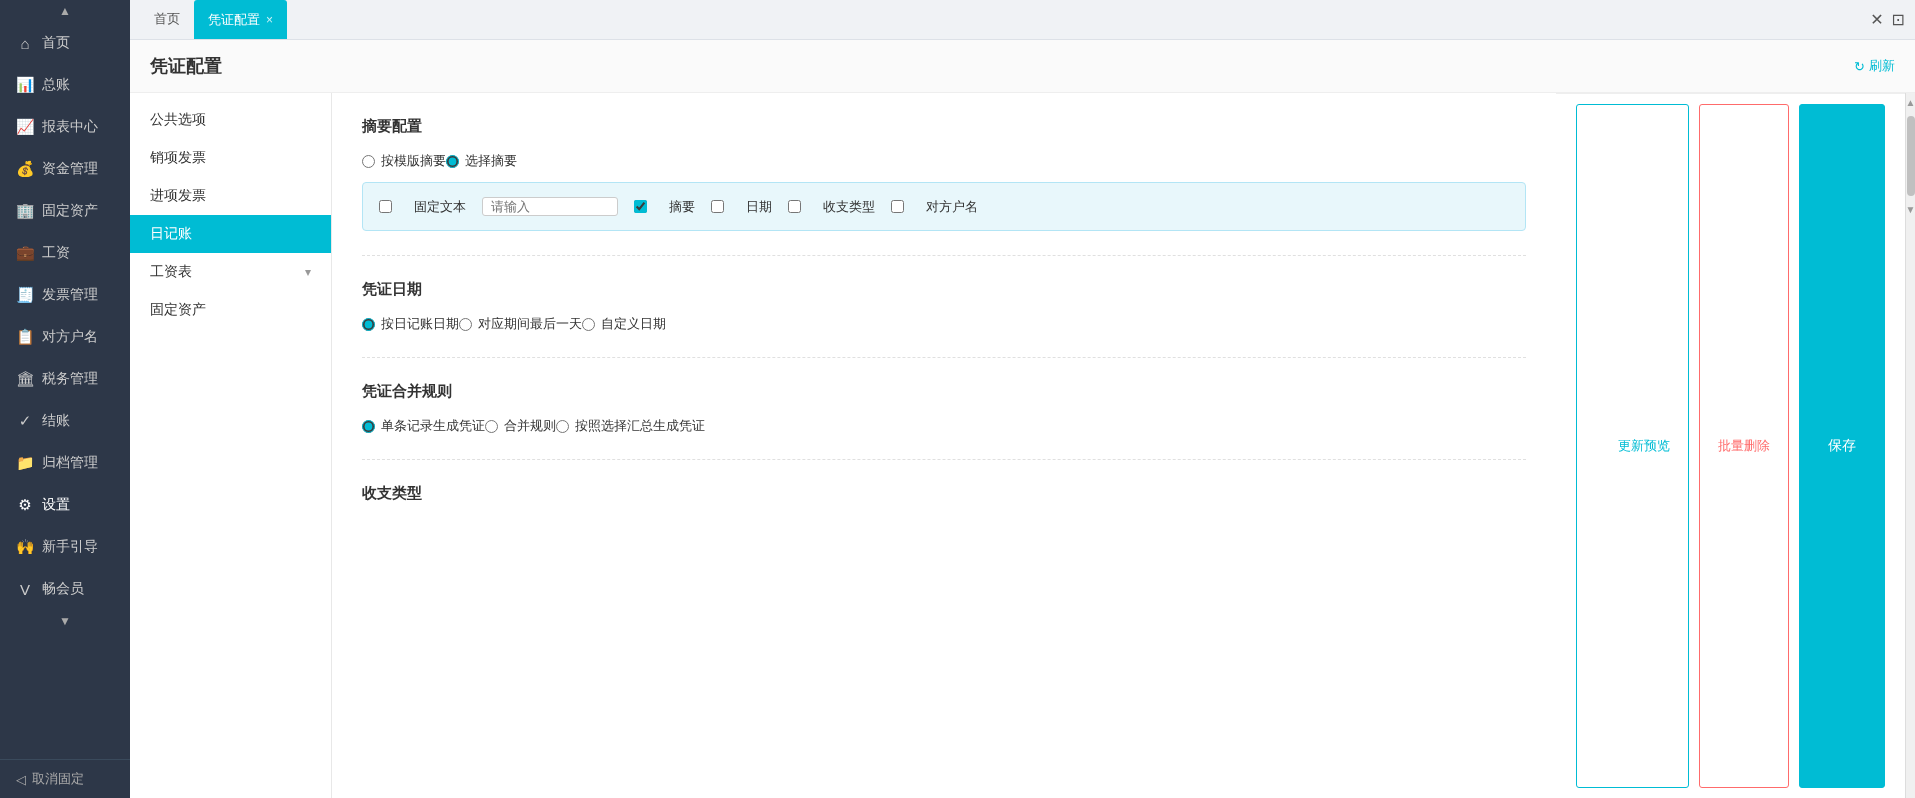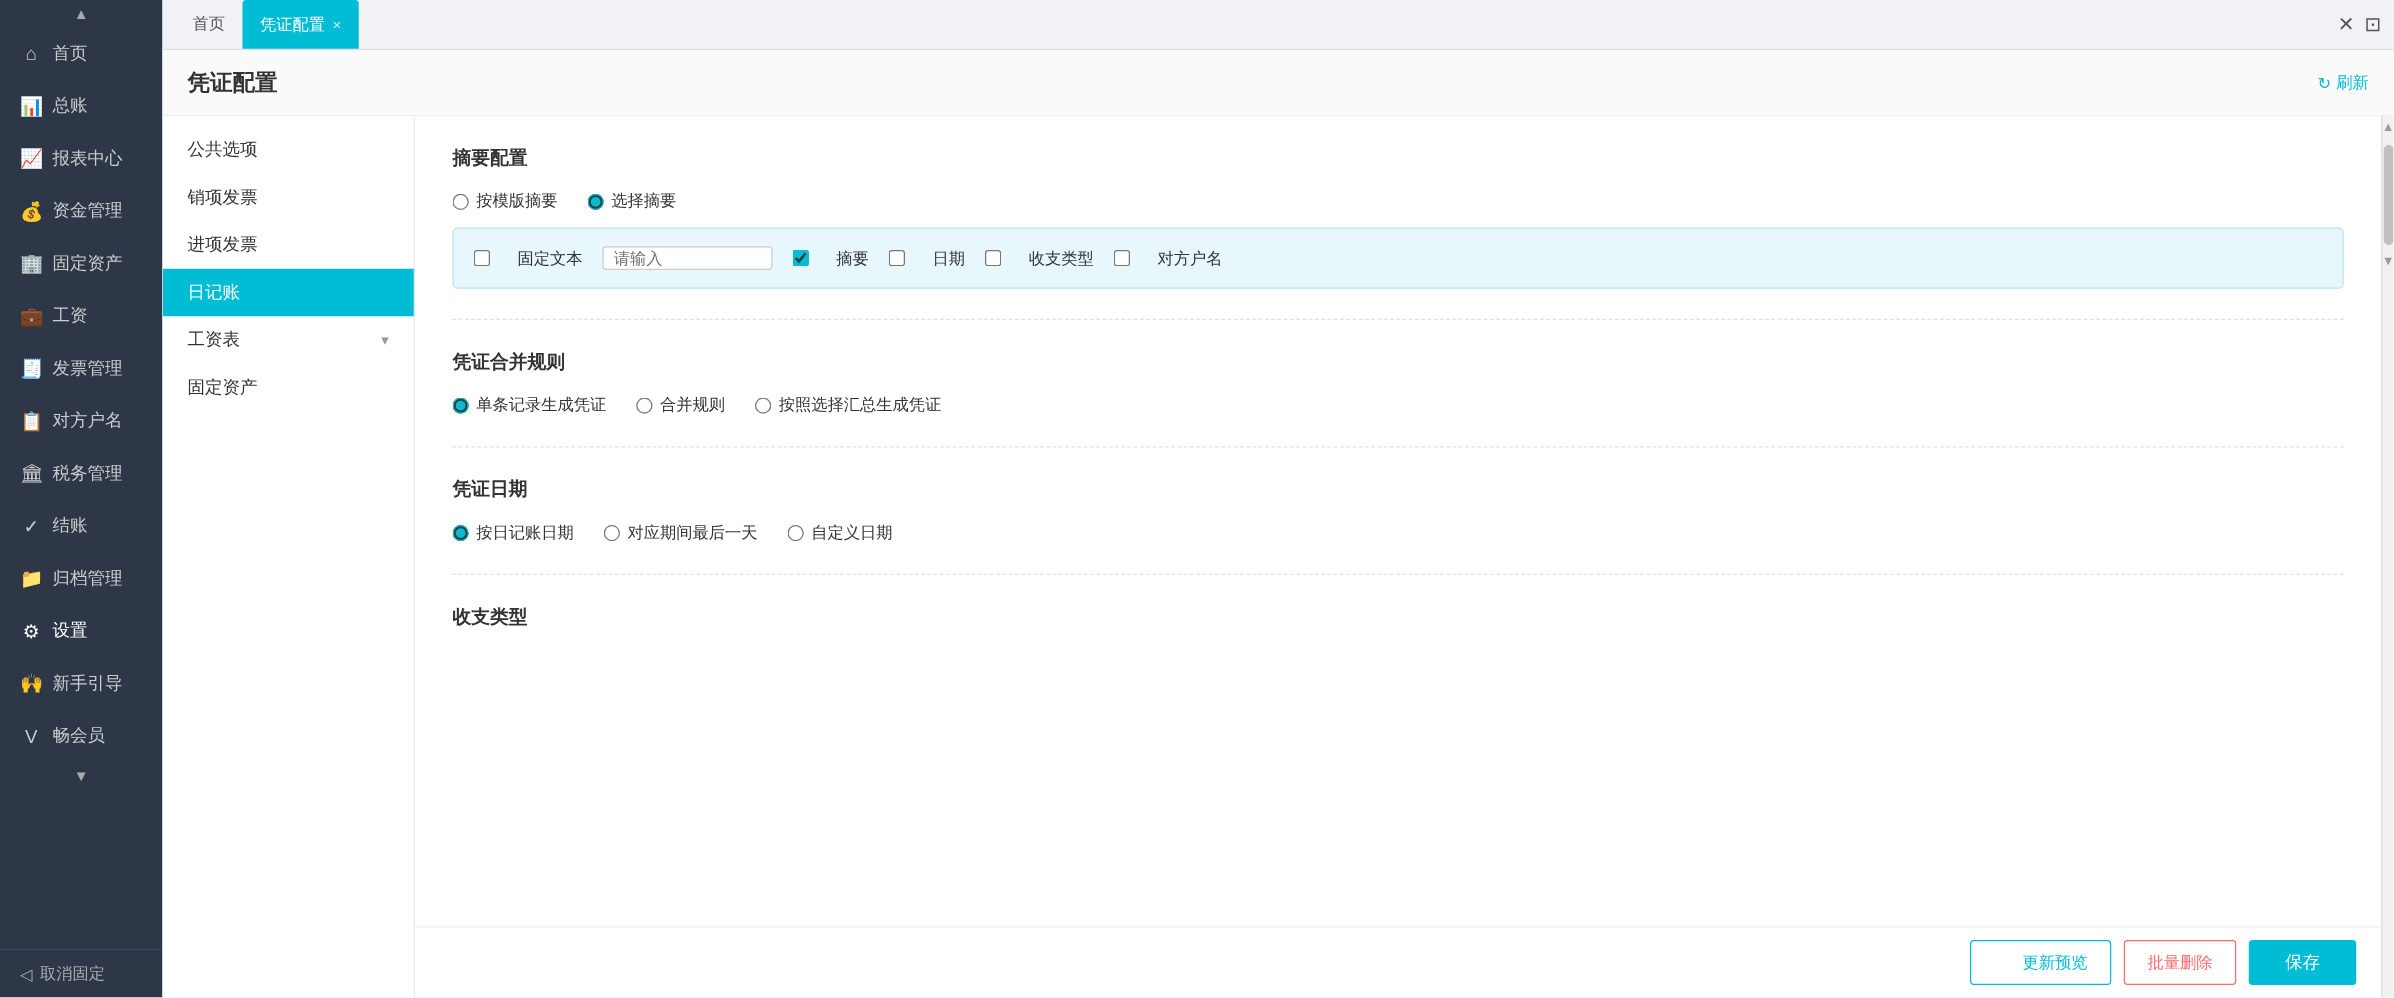--- a/index.html
+++ b/index.html
@@ -179,21 +179,20 @@
     .section-title {
       font-size: 15px;
       font-weight: 600;
       color: #333;
       margin-bottom: 16px;
     }
 
     
     .radio-group {
       display: flex;
-      gap: 24px;
       align-items: center;
       flex-wrap: wrap;
     }
     .radio-label {
       display: flex;
       align-items: center;
       gap: 6px;
       cursor: pointer;
       color: #333;
       font-size: 13px;
@@ -407,21 +406,21 @@
         </div>
         <div class="left-nav-item">
           <span>工资表</span>
           <span class="chevron">▾</span>
         </div>
         <div class="left-nav-item">
           <span>固定资产</span>
         </div>
       </div>
 
-      <div style="flex:1; display:flex; flex-direction:column; overflow:hidden;">
+      <div style="flex:1; display:flex; flex-direction:row; overflow:hidden;">
         <div class="right-content">
 
           <div class="section">
             <div class="section-title">摘要配置</div>
 
             <div class="radio-group">
               <label class="radio-label">
                 <input type="radio" name="summary_mode" style="">
                 <span>按模版摘要</span>
               </label>
@@ -452,51 +451,51 @@
                 </label>
                 <label class="checkbox-label">
                   <input type="checkbox" style="">
                   <span>对方户名</span>
                 </label>
               </div>
             </div>
           </div>
 
           <div class="section">
+            <div class="section-title">凭证日期</div>
+            <div class="radio-group">
+              <label class="radio-label">
+                <input type="radio" name="voucher_date" checked="" style="">
+                <span>按日记账日期</span>
+              </label>
+              <label class="radio-label">
+                <input type="radio" name="voucher_date" style="">
+                <span>对应期间最后一天</span>
+              </label>
+              <label class="radio-label">
+                <input type="radio" name="voucher_date" style="">
+                <span>自定义日期</span>
+              </label>
+            </div>
+          </div>
+
+          <div class="section">
             <div class="section-title">凭证合并规则</div>
             <div class="radio-group">
               <label class="radio-label">
                 <input type="radio" name="merge_rule" checked="" style="">
                 <span>单条记录生成凭证</span>
               </label>
               <label class="radio-label">
                 <input type="radio" name="merge_rule" style="">
                 <span>合并规则</span>
               </label>
               <label class="radio-label">
                 <input type="radio" name="merge_rule" style="">
                 <span>按照选择汇总生成凭证</span>
-              </label>
-            </div>
-          </div>
-
-          <div class="section">
-            <div class="section-title">凭证日期</div>
-            <div class="radio-group">
-              <label class="radio-label">
-                <input type="radio" name="voucher_date" checked="" style="">
-                <span>按日记账日期</span>
-              </label>
-              <label class="radio-label">
-                <input type="radio" name="voucher_date" style="">
-                <span>对应期间最后一天</span>
-              </label>
-              <label class="radio-label">
-                <input type="radio" name="voucher_date" style="">
-                <span>自定义日期</span>
               </label>
             </div>
           </div>
 
           <div class="section">
             <div class="section-title">收支类型</div>
           </div>
 
         </div>
 

